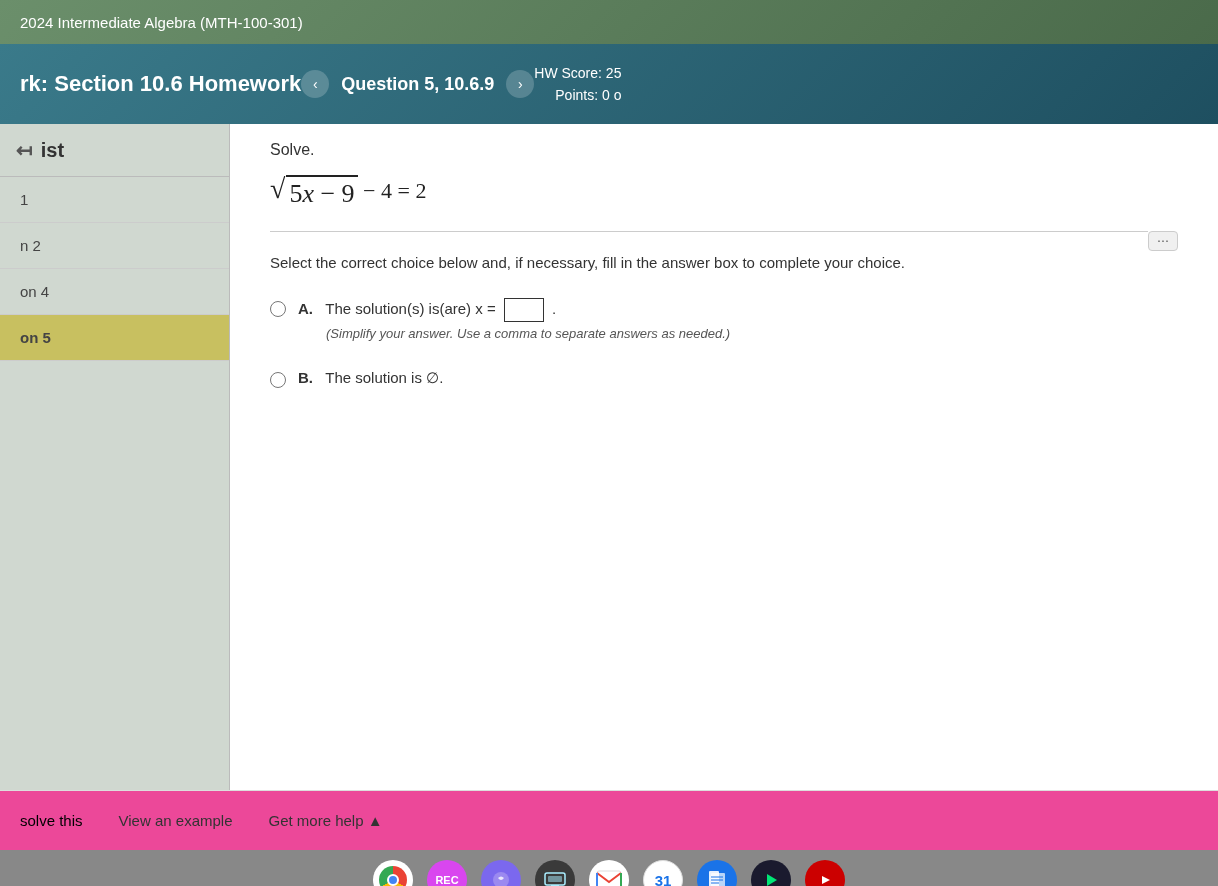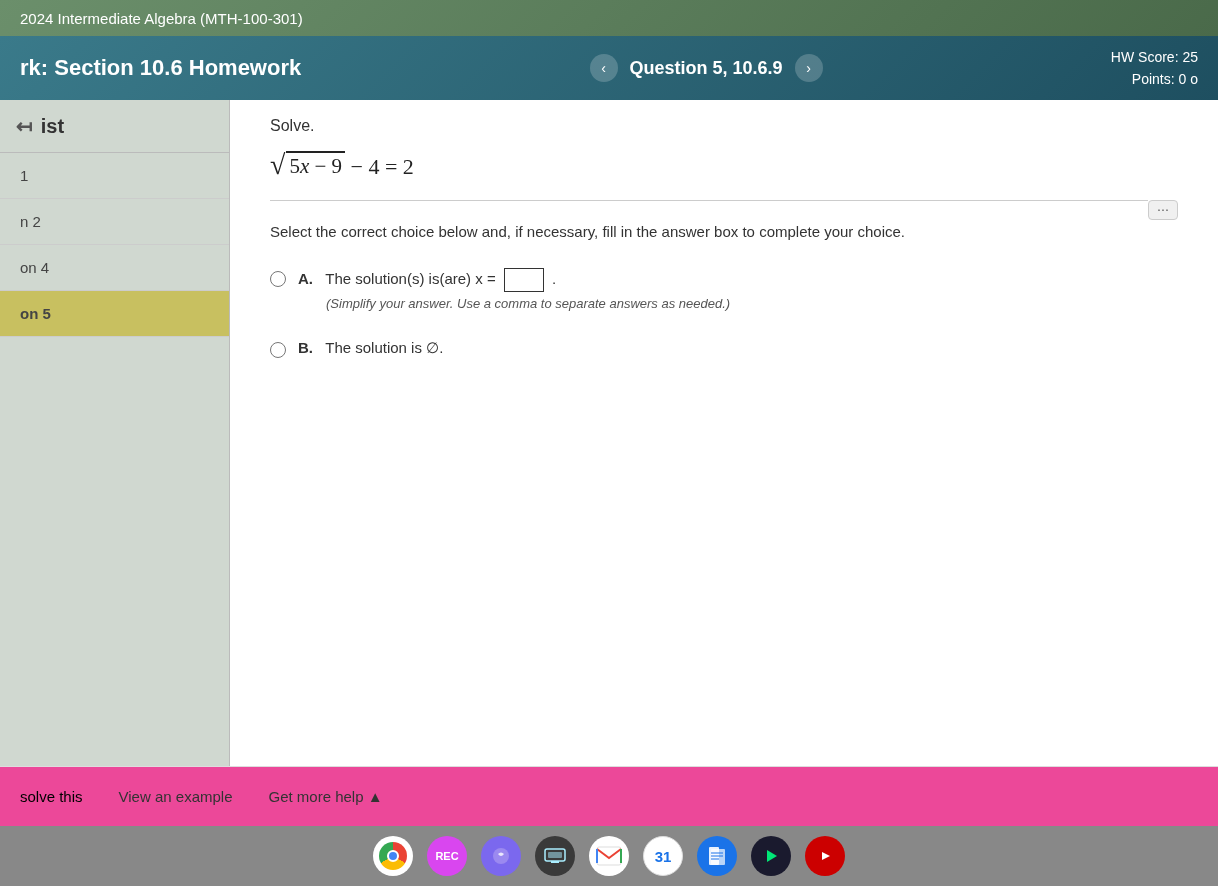--- a/index.html
+++ b/index.html
@@ -6,34 +6,34 @@
     body { font-family: Arial, sans-serif; background: #e8e8e8; width: 1218px; height: 886px; overflow: hidden; position: relative; }
 
     
     .top-bar {
       background: #5a7a5a;
       background: linear-gradient(135deg, #6b8f6b 0%, #4a6a4a 100%);
       color: white;
       padding: 10px 20px;
       font-size: 15px;
       font-weight: 500;
-      height: 36px;
+      height: 44px;
       display: flex;
       align-items: center;
     }
 
     
     .header-bar {
       background: #2d5f6e;
       background: linear-gradient(135deg, #3a7a8a 0%, #1e4f60 100%);
       color: white;
-      height: 64px;
-      display: flex;
-      align-items: center;
-      justify-content: space-between;
+      height: 80px;
+      display: flex;
+      align-items: center;
+      justify-content: flex-start;
       padding: 16px 20px;
     }
     .header-title {
       font-size: 22px;
       font-weight: bold;
       color: white;
     }
     .header-question {
       display: flex;
       align-items: center;
@@ -129,21 +129,21 @@
       align-items: flex-start;
     }
     .radical-symbol {
       font-size: 28px;
       line-height: 1;
       margin-right: 1px;
     }
     .radical-content {
       border-top: 2px solid #222;
       padding: 0 3px;
-      font-size: 21px;
+      font-size: 26px;
       line-height: 1.3;
     }
 
     .divider {
       border: none;
       border-top: 1px solid #ccc;
       margin: 20px 0;
     }
     .more-btn {
       float: right;

